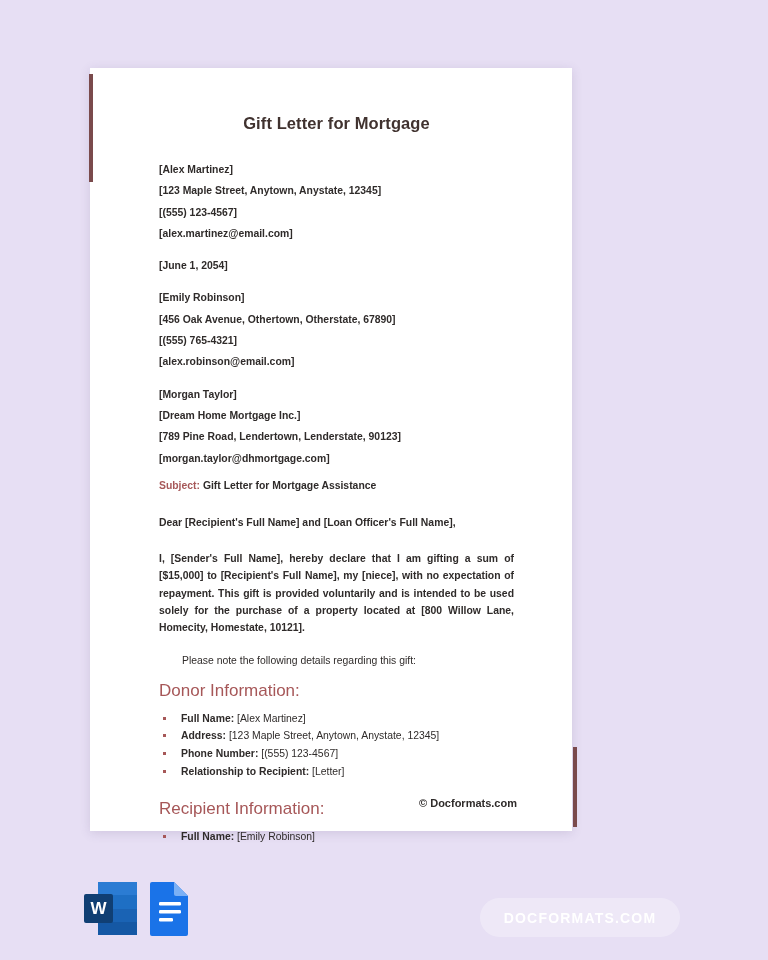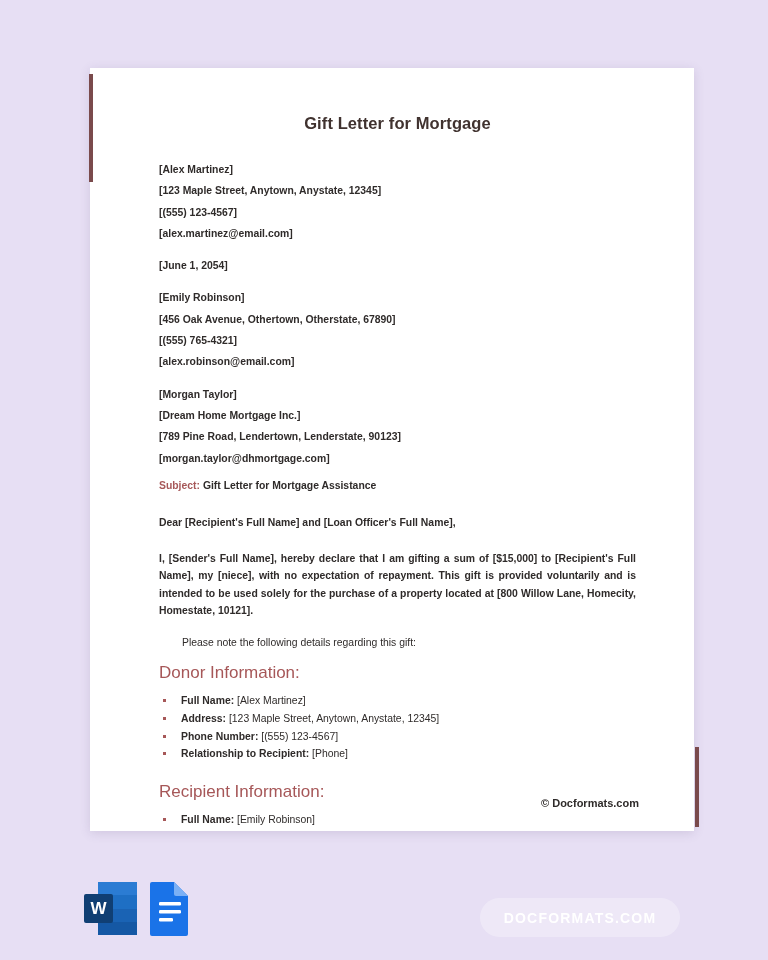--- a/index.html
+++ b/index.html
@@ -14,21 +14,21 @@
     background: #e7dff4;
     font-family: "Liberation Sans", sans-serif;
     position: relative;
   }
 
   
   .sheet-wrap {
     position: absolute;
     left: 90px;
     top: 68px;
-    width: 604px;
+    width: 482px;
     height: 763px;
   }
 
   .sheet {
     position: absolute;
     inset: 0;
     background: #ffffff;
     box-shadow: 0 2px 10px rgba(90, 70, 120, 0.16);
   }
 
@@ -261,21 +261,21 @@
         <li class="bullet">
           <span>Address:</span>
           <span class="b-val">[123 Maple Street, Anytown, Anystate, 12345]</span>
         </li>
         <li class="bullet">
           <span>Phone Number:</span>
           <span class="b-val">[(555) 123-4567]</span>
         </li>
         <li class="bullet">
           <span>Relationship to Recipient:</span>
-          <span class="b-val">[Phone]</span>
+          <span class="b-val">[Letter]</span>
         </li>
       </ul>
     </div>
 
     <div>
       <div class="sec-head">Recipient Information:</div>
       <ul class="bullets">
         <li class="bullet">
           <span>Full Name:</span>
           <span class="b-val">[Emily Robinson]</span>

